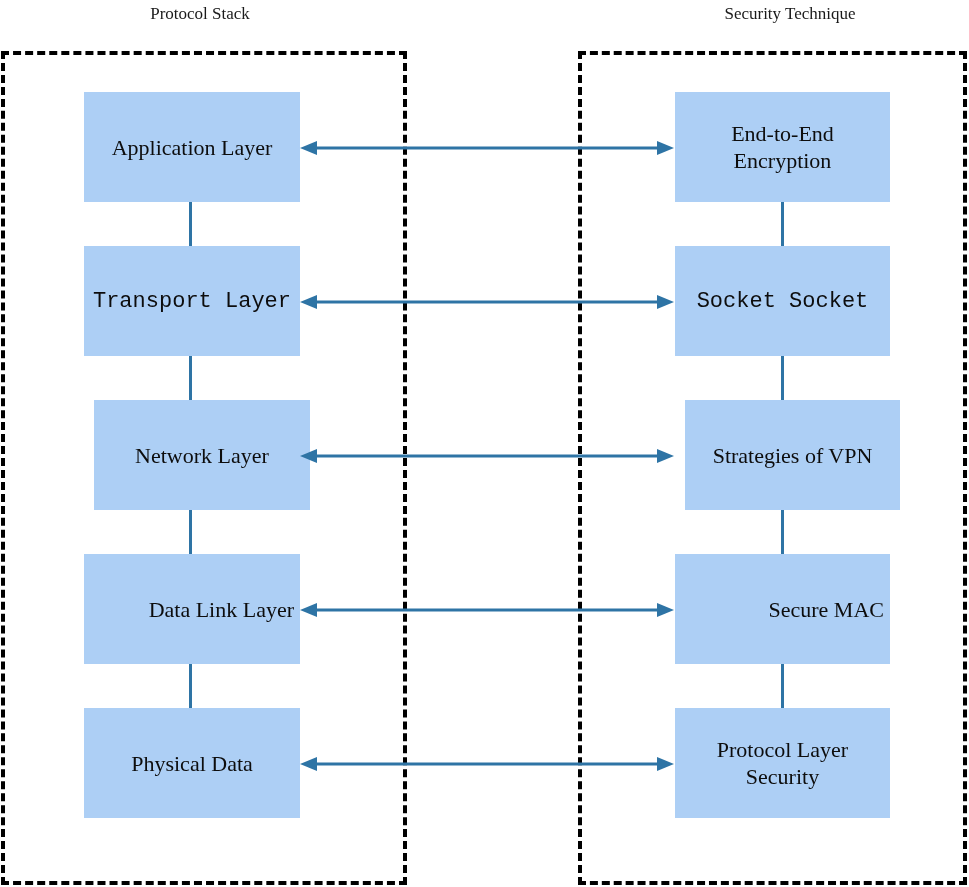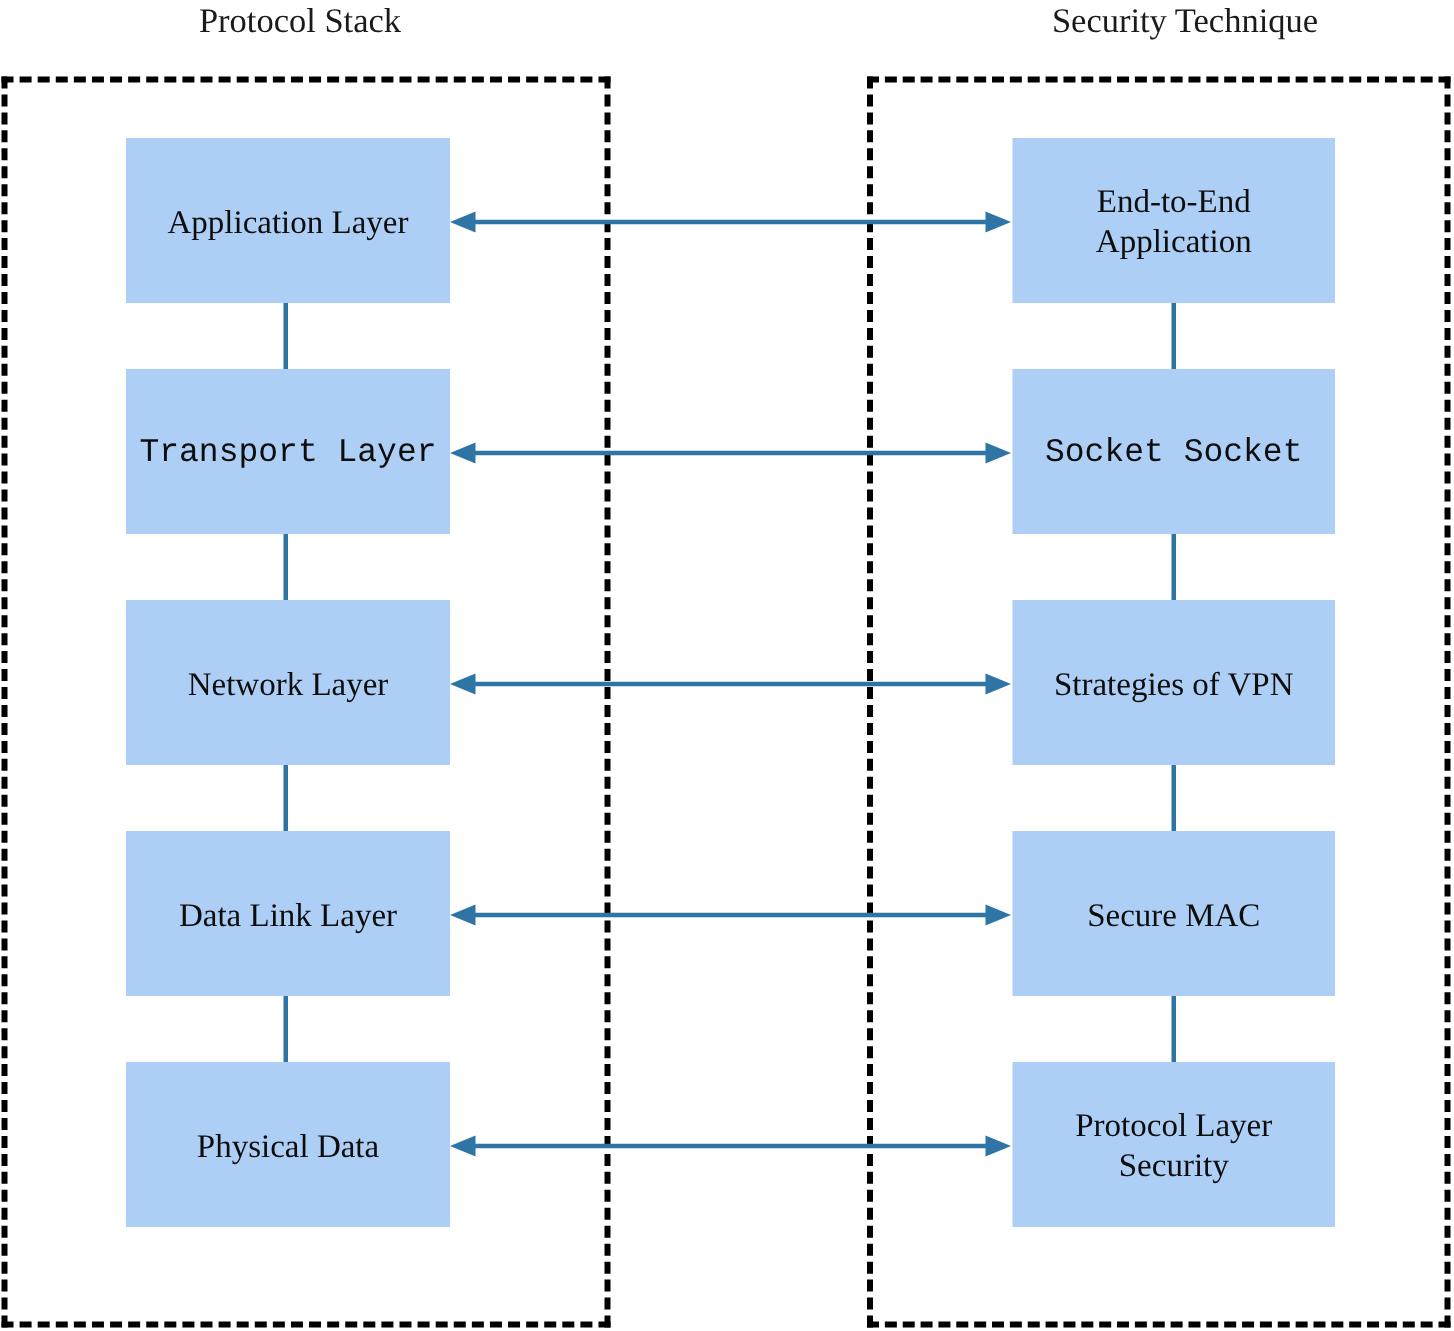--- a/index.html
+++ b/index.html
@@ -5,21 +5,21 @@
   html,body{margin:0;padding:0;background:#ffffff;}
   body{
     width:969px;height:887px;position:relative;overflow:hidden;
     font-family:"Liberation Serif","DejaVu Serif",serif;
     color:#000;
   }
 
   
   .col-header{
     position:absolute;top:2px;
-    font-size:23px;line-height:24px;
+    font-size:17px;line-height:24px;
     text-align:center;white-space:nowrap;
     color:#1a1a1a;
   }
   #hdr-left{left:60px;width:280px;}
   #hdr-right{left:650px;width:280px;}
 
   
   .dash-box{
     position:absolute;
     border:4px dashed #000;
@@ -39,22 +39,22 @@
     color:#0d0d0d;
     box-sizing:border-box;
     padding:0 6px;
   }
   .node.left{left:84px;width:216px;}
   .node.right{left:675px;width:215px;}
 
   
   .row0{top:92px;height:110px;}
   .row1{top:246px;height:110px;font-family:Liberation Mono, monospace;}
-  .row2{top:400px;height:110px;}
-  .row3{top:554px;height:110px;}
+  .row2{top:400px;height:110px;margin-left:10px;}
+  .row3{top:554px;height:110px;justify-content:flex-end;}
   .row4{top:708px;height:110px;}
 
   
   .vconn{
     position:absolute;width:3px;background:#2E74A5;
   }
   .vconn.left{left:189px;}
   .vconn.right{left:781px;}
   .v0{top:202px;height:44px;}
   .v1{top:356px;height:44px;}
@@ -93,21 +93,21 @@
   <span>Network Layer</span>
 </div>
 <div class="node left row3">
   <span>Data Link Layer</span>
 </div>
 <div class="node left row4">
   <span>Physical Data</span>
 </div>
 
 <div class="node right row0">
-  <span>End-to-End Application</span>
+  <span>End-to-End Encryption</span>
 </div>
 <div class="node right row1">
   <span>Socket Socket</span>
 </div>
 <div class="node right row2">
   <span>Strategies of VPN</span>
 </div>
 <div class="node right row3">
   <span>Secure MAC</span>
 </div>

